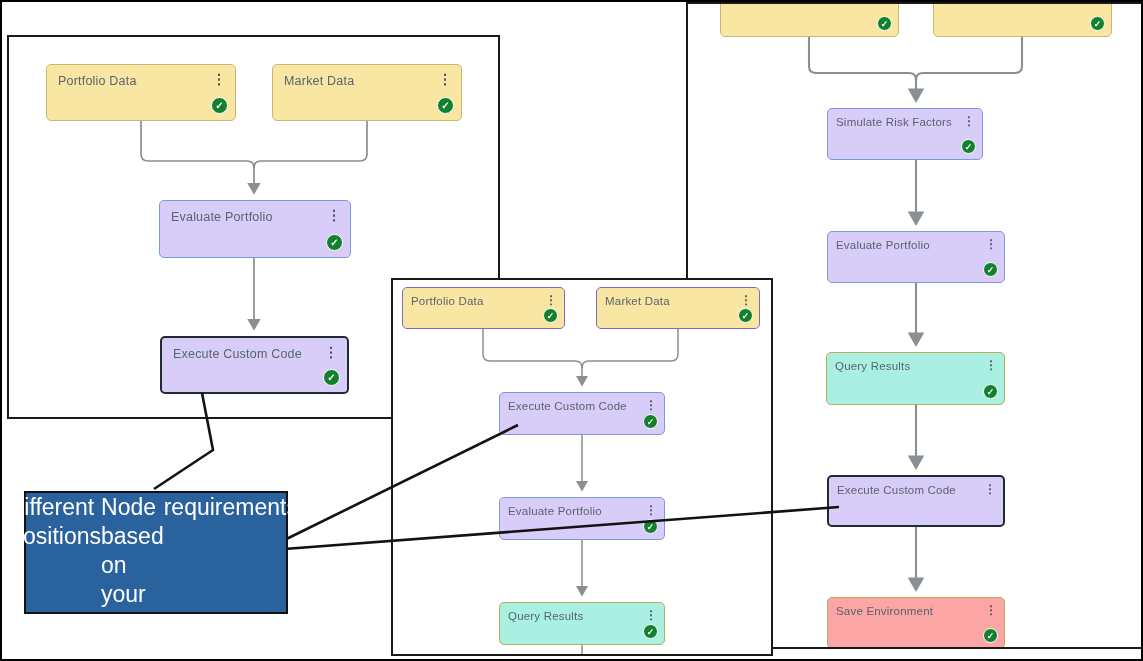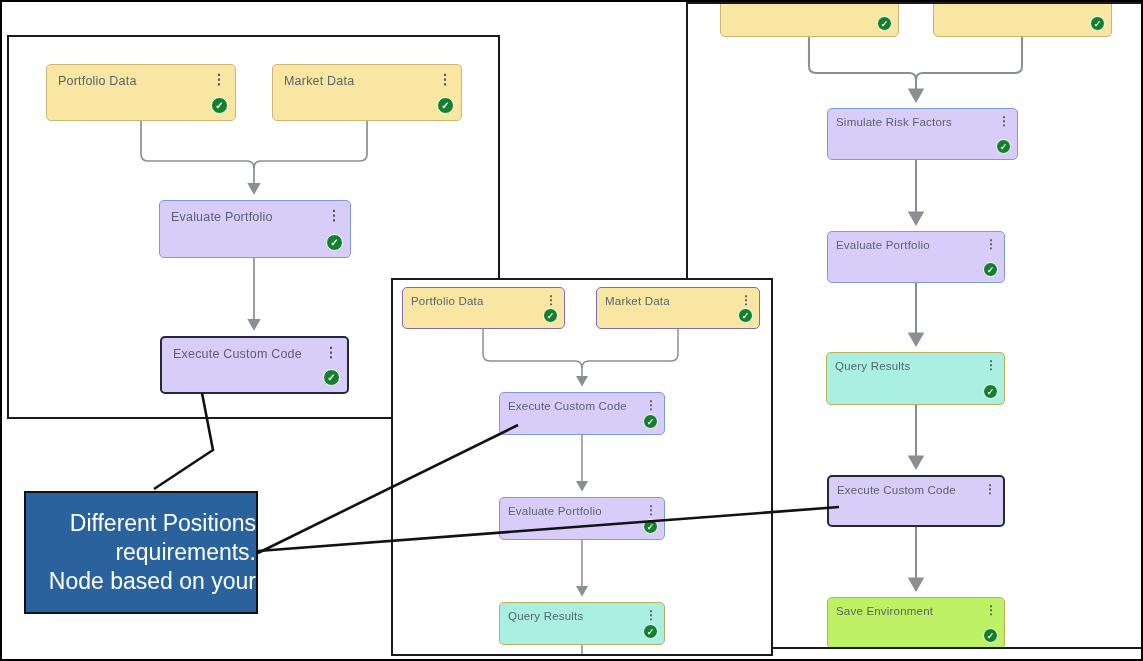--- a/index.html
+++ b/index.html
@@ -31,42 +31,42 @@
   .panel.small .kebab{font-size:12px;right:7px;top:6px;}
   .check{
     position:absolute;right:7px;bottom:6px;width:15px;height:15px;
     border-radius:50%;background:var(--check-green,#12802d);
     border:1px solid #fff;color:#fff;font-size:10px;font-weight:bold;
     display:flex;align-items:center;justify-content:center;
   }
   .panel.small .check{width:13px;height:13px;font-size:9px;right:6px;bottom:5px;}
   .overlay{position:absolute;left:0;top:0;z-index:50;pointer-events:none;}
   .callout{
-    position:absolute;left:22px;top:489px;width:234px;height:123px;z-index:60;
+    position:absolute;left:22px;top:489px;width:264px;height:123px;z-index:60;
     box-sizing:border-box;border:2.5px solid var(--callout-border,#121212);
     background:var(--callout-bg,#2a629e);color:var(--callout-text,#fff);
-    display:flex;flex-direction:column;justify-content:center;text-align:right;
+    display:flex;flex-direction:row;justify-content:center;text-align:left;
   }
   .callout div{font-size:23px;line-height:29px;}
 </style>
 </head>
 <body>
 
 <div class="frame">
 
   <svg class="overlay" width="1143" height="661">
       <polyline points="200,391 211,448 152,487" fill="none" stroke="#121212" stroke-width="2.6"></polyline>
       <polyline points="256,551 516,423" fill="none" stroke="#121212" stroke-width="2.6"></polyline>
       <polyline points="256,549 837,505" fill="none" stroke="#121212" stroke-width="2.6"></polyline>
     </svg>
 
   <div class="callout">
     <div>Different Positions</div>
+    <div>Node based on your</div>
     <div>requirements.</div>
-    <div>Node based on your</div>
   </div>
 
 <div class="panel" style="left: 5px; top: 33px; width: 493px; height: 384px; z-index: 1;">
       <svg class="edges" width="493" height="384">
         <defs>
           <marker id="arr0" markerWidth="8" markerHeight="8" refX="6" refY="4" orient="auto">
             <path d="M0,0 L7,4 L0,8 Z" fill="#8a8f94"></path>
           </marker>
         </defs>
         <path d="M 132 84 L 132 117 Q 132 124 139 124 L 238 124 Q 245 124 245 131" fill="none" stroke="#8a8f94" stroke-width="1.7"></path>
@@ -153,39 +153,39 @@
       <div class="node" style="left: 32px; top: -24px; width: 179px; height: 57px; background: rgb(248, 230, 162); border-color: rgb(201, 184, 115);">
       <span class="label"></span>
 
       <span class="check">✓</span>
     </div>
       <div class="node" style="left: 245px; top: -24px; width: 179px; height: 57px; background: rgb(248, 230, 162); border-color: rgb(201, 184, 115);">
       <span class="label"></span>
 
       <span class="check">✓</span>
     </div>
-      <div class="node" style="left: 139px; top: 104px; width: 191px; height: 52px; background: rgb(216, 204, 248); border-color: rgb(125, 154, 214);">
+      <div class="node" style="left: 139px; top: 104px; width: 156px; height: 52px; background: rgb(216, 204, 248); border-color: rgb(125, 154, 214);">
       <span class="label">Simulate Risk Factors</span>
       <span class="kebab">⋮</span>
       <span class="check">✓</span>
     </div>
       <div class="node" style="left: 139px; top: 227px; width: 178px; height: 52px; background: rgb(216, 204, 248); border-color: rgb(125, 154, 214);">
       <span class="label">Evaluate Portfolio</span>
       <span class="kebab">⋮</span>
       <span class="check">✓</span>
     </div>
       <div class="node" style="left: 138px; top: 348px; width: 179px; height: 53px; background: rgb(170, 240, 226); border-color: rgb(191, 172, 87);">
       <span class="label">Query Results</span>
       <span class="kebab">⋮</span>
       <span class="check">✓</span>
     </div>
       <div class="node selected" style="left: 139px; top: 471px; width: 178px; height: 52px; background: rgb(216, 204, 248); border-color: rgb(34, 42, 51);">
       <span class="label">Execute Custom Code</span>
       <span class="kebab">⋮</span>
 
     </div>
-      <div class="node" style="left: 139px; top: 593px; width: 178px; height: 52px; background: #bef264; border-color: rgb(191, 172, 87);">
+      <div class="node" style="left: 139px; top: 593px; width: 178px; height: 52px; background: #fca5a5; border-color: rgb(191, 172, 87);">
       <span class="label">Save Environment</span>
       <span class="kebab">⋮</span>
       <span class="check">✓</span>
     </div>
     </div>
   </div>
 
 </body></html>

